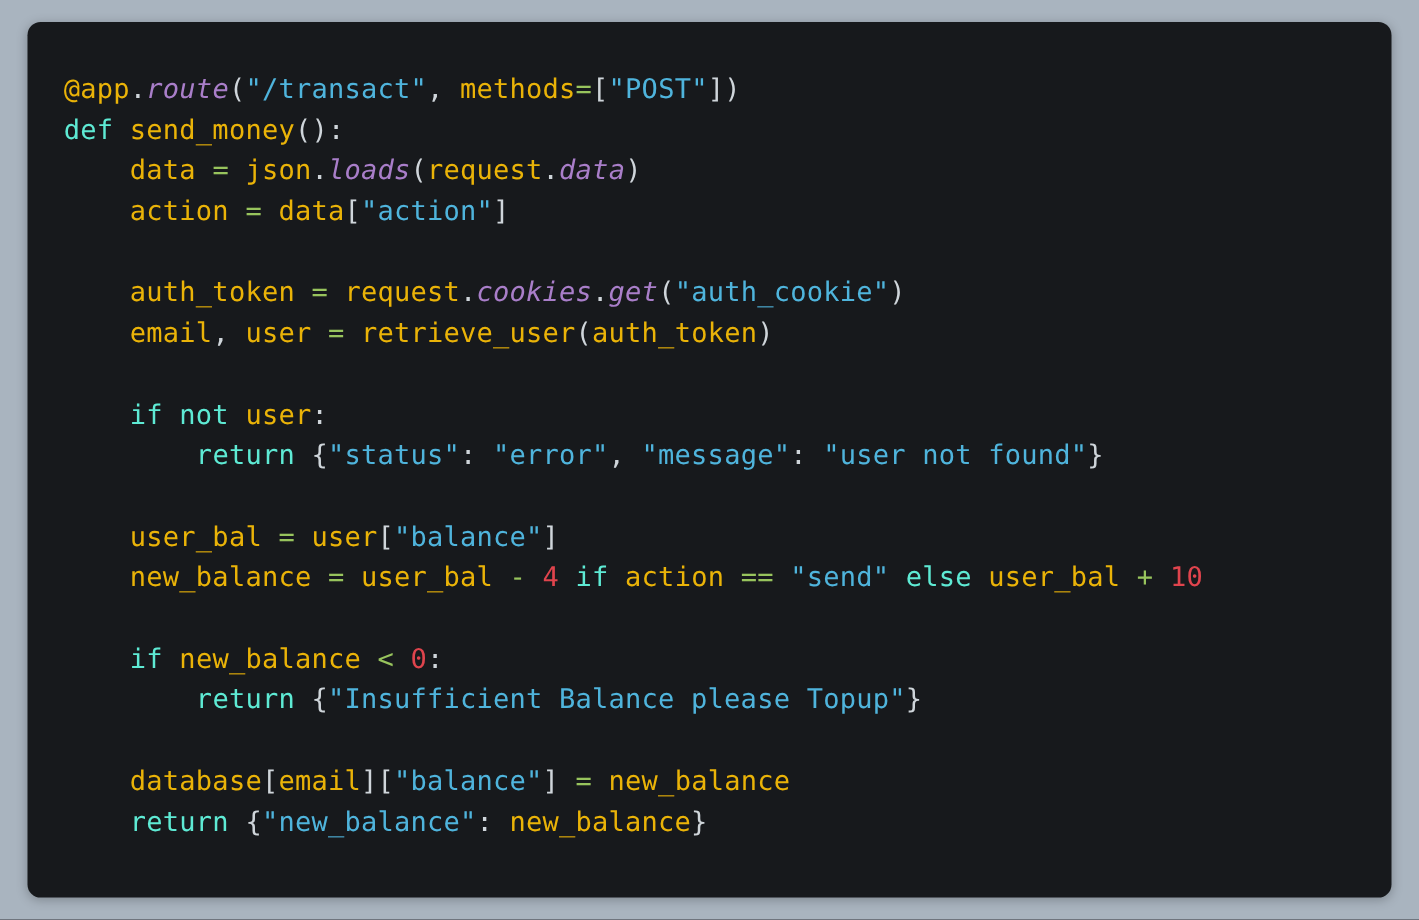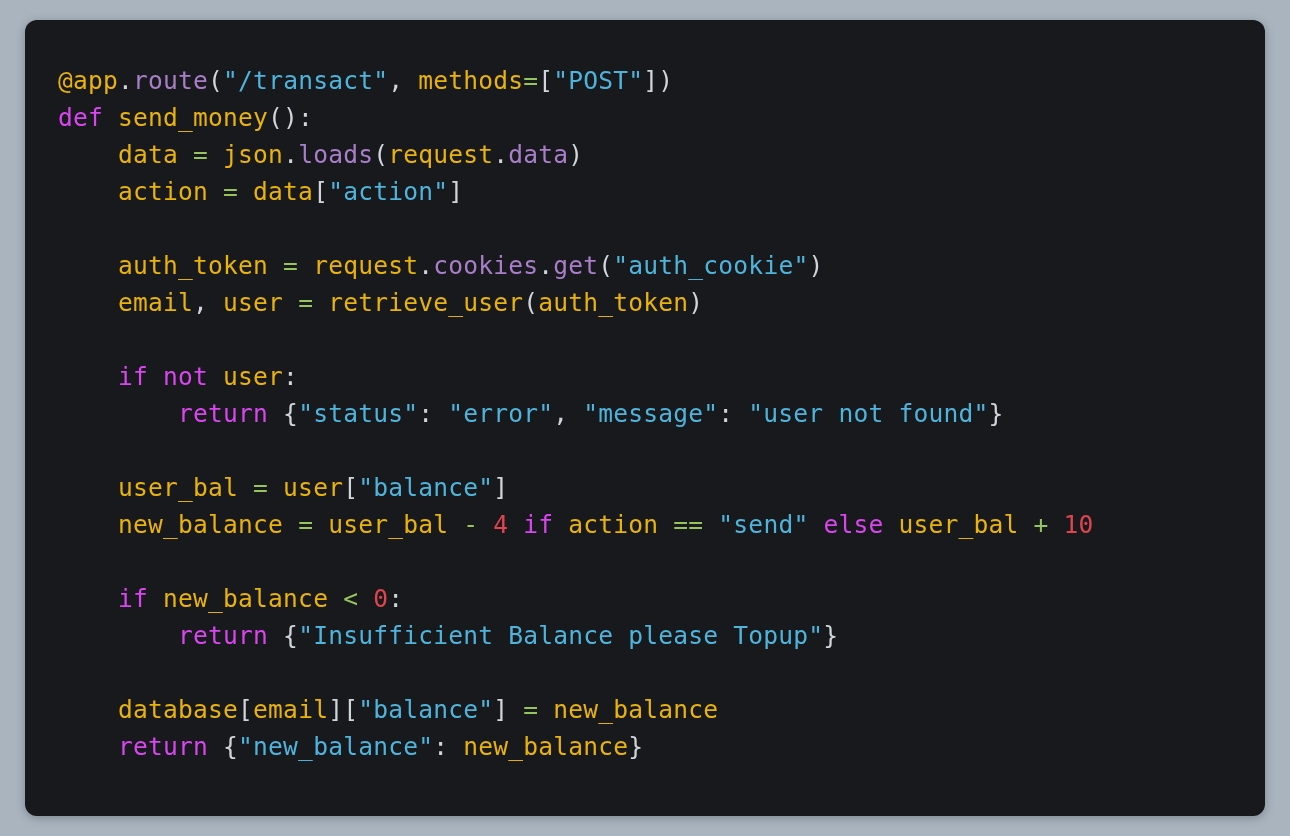--- a/index.html
+++ b/index.html
@@ -1,22 +1,22 @@
 <!DOCTYPE html>
 <html><head>
 <meta charset="utf-8">
 <style>
   html,body{margin:0;padding:0;}
   body{width:1290px;height:836px;background:#a9b4bf;position:relative;overflow:hidden;}
   .window{position:absolute;left:25px;top:20px;width:1240px;height:796px;background:#17191c;border-radius:12px;box-shadow:0 2px 10px rgba(0,0,0,.25);}
   .code{position:absolute;left:33px;top:42px;margin:0;font-family:"DejaVu Sans Mono",monospace;font-size:24.6px;line-height:37px;color:#d8dde2;white-space:pre;letter-spacing:0.2px;}
   .line{height:37px;}
   .id{color:#eab308;}
-  .fn{color:#a97ec9;}
-  .kw{color:#d946ef;}
+  .fn{color:#a97ec9;font-style:italic;}
+  .kw{color:#5eead4;}
   .op{color:#98c45d;}
   .num{color:#e0444d;}
   .str{color:#4fb4dc;}
   .p{color:#cfd5da;}
 </style>
 </head>
 <body>
 
 <div class="window">
   <pre class="code" id="code"><div class="line"><span class="id">@app</span><span class="p">.</span><span class="fn">route</span><span class="p">(</span><span class="str">"/transact"</span><span class="p">, </span><span class="id">methods</span><span class="op">=</span><span class="p">[</span><span class="str">"POST"</span><span class="p">])</span></div><div class="line"><span class="kw">def </span><span class="id">send_money</span><span class="p">():</span></div><div class="line"><span class="p">    </span><span class="id">data </span><span class="op">=</span><span class="id"> json</span><span class="p">.</span><span class="fn">loads</span><span class="p">(</span><span class="id">request</span><span class="p">.</span><span class="fn">data</span><span class="p">)</span></div><div class="line"><span class="p">    </span><span class="id">action </span><span class="op">=</span><span class="id"> data</span><span class="p">[</span><span class="str">"action"</span><span class="p">]</span></div><div class="line"> </div><div class="line"><span class="p">    </span><span class="id">auth_token </span><span class="op">=</span><span class="id"> request</span><span class="p">.</span><span class="fn">cookies</span><span class="p">.</span><span class="fn">get</span><span class="p">(</span><span class="str">"auth_cookie"</span><span class="p">)</span></div><div class="line"><span class="p">    </span><span class="id">email</span><span class="p">, </span><span class="id">user </span><span class="op">=</span><span class="id"> retrieve_user</span><span class="p">(</span><span class="id">auth_token</span><span class="p">)</span></div><div class="line"> </div><div class="line"><span class="p">    </span><span class="kw">if not </span><span class="id">user</span><span class="p">:</span></div><div class="line"><span class="p">        </span><span class="kw">return </span><span class="p">{</span><span class="str">"status"</span><span class="p">: </span><span class="str">"error"</span><span class="p">, </span><span class="str">"message"</span><span class="p">: </span><span class="str">"user not found"</span><span class="p">}</span></div><div class="line"> </div><div class="line"><span class="p">    </span><span class="id">user_bal </span><span class="op">=</span><span class="id"> user</span><span class="p">[</span><span class="str">"balance"</span><span class="p">]</span></div><div class="line"><span class="p">    </span><span class="id">new_balance </span><span class="op">=</span><span class="id"> user_bal </span><span class="op">- </span><span class="num">4 </span><span class="kw">if </span><span class="id">action </span><span class="op">== </span><span class="str">"send" </span><span class="kw">else </span><span class="id">user_bal </span><span class="op">+ </span><span class="num">10</span></div><div class="line"> </div><div class="line"><span class="p">    </span><span class="kw">if </span><span class="id">new_balance </span><span class="op">&lt; </span><span class="num">0</span><span class="p">:</span></div><div class="line"><span class="p">        </span><span class="kw">return </span><span class="p">{</span><span class="str">"Insufficient Balance please Topup"</span><span class="p">}</span></div><div class="line"> </div><div class="line"><span class="p">    </span><span class="id">database</span><span class="p">[</span><span class="id">email</span><span class="p">][</span><span class="str">"balance"</span><span class="p">] </span><span class="op">=</span><span class="id"> new_balance</span></div><div class="line"><span class="p">    </span><span class="kw">return </span><span class="p">{</span><span class="str">"new_balance"</span><span class="p">: </span><span class="id">new_balance</span><span class="p">}</span></div></pre>

